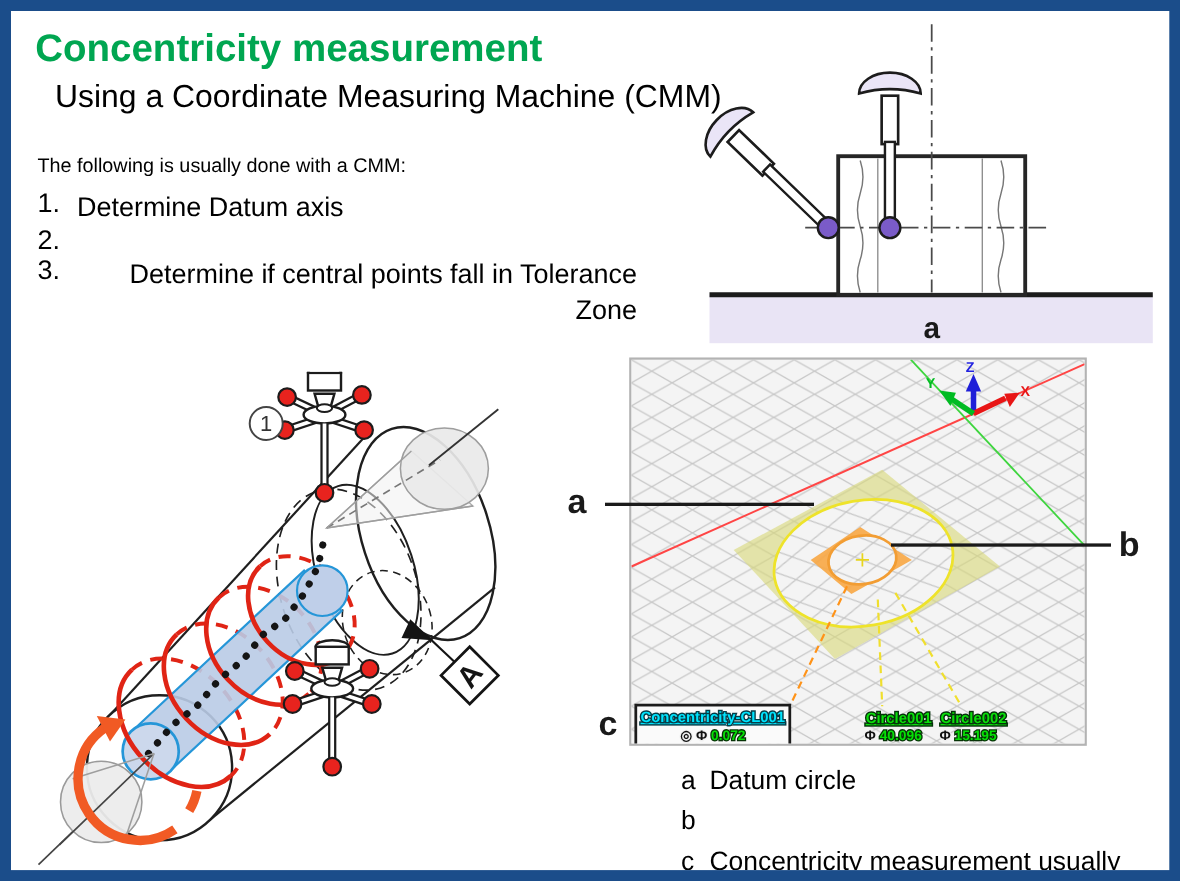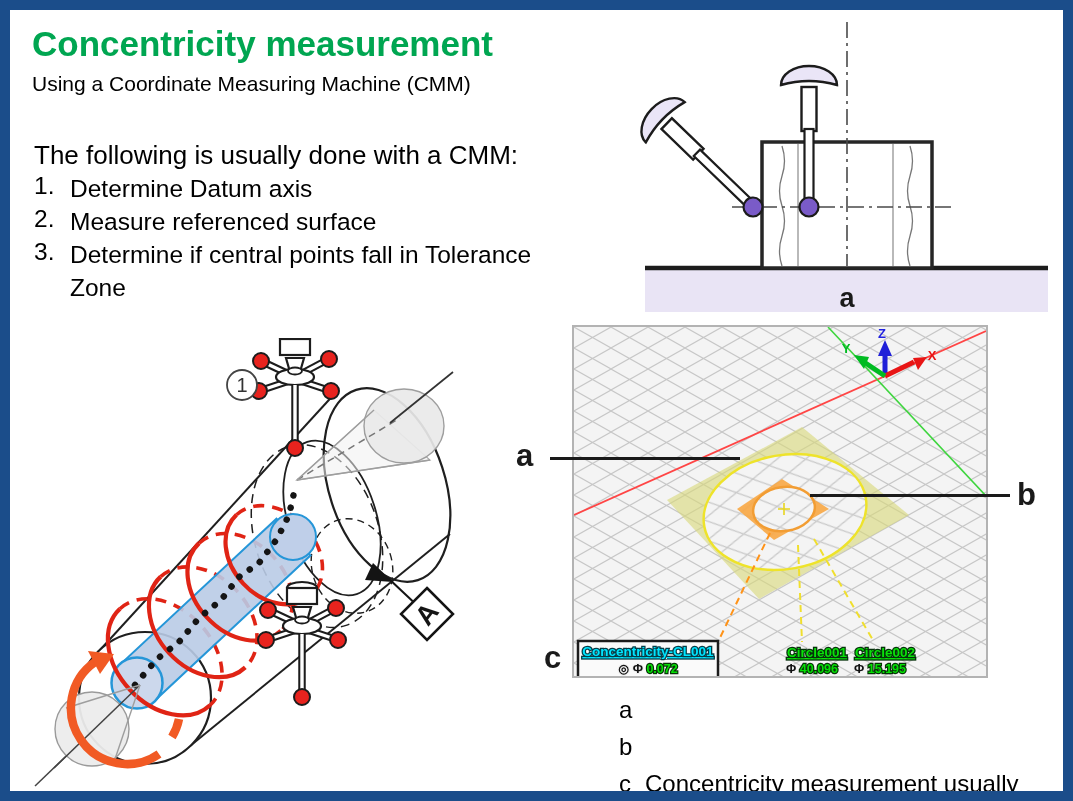--- a/index.html
+++ b/index.html
@@ -2,26 +2,26 @@
 <html><head>
 <meta charset="utf-8">
 <style>
   html,body{margin:0;padding:0;background:#fff;}
   .slide{position:relative;width:1073px;height:801px;box-sizing:border-box;
          background:#fff;border:10px solid #1b4d8a;overflow:hidden;
          font-family:"Liberation Sans",sans-serif;color:#000;}
   .abs{position:absolute;}
   
   .title{position:absolute;left:22px;top:14px;font-size:35px;font-weight:bold;color:#00a651;margin:0;white-space:nowrap;}
-  .subtitle{position:absolute;left:22px;top:62px;font-size:21px;white-space:nowrap;}
-  .intro{position:absolute;left:24px;top:130px;font-size:26px;white-space:nowrap;}
+  .subtitle{position:absolute;left:40px;top:62px;font-size:29px;white-space:nowrap;}
+  .intro{position:absolute;left:24px;top:130px;font-size:18px;white-space:nowrap;}
   .steps{position:absolute;left:24px;top:162px;width:545px;font-size:24.5px;}
   .step{display:flex;}
   .step .num{width:36px;flex:none;}
-  .step .txt{line-height:33px;}
+  .step .txt{line-height:33px;text-align:right;}
   
   .cad{position:absolute;left:562px;top:315px;width:416px;height:353px;
        box-sizing:border-box;border:2px solid #b3b3b3;background:#f4f4f4;}
   
   .callout-letter{position:absolute;font-size:31px;font-weight:bold;color:#1a1a1a;line-height:1;}
   .callout-line{position:absolute;height:3px;background:#1a1a1a;}
   
   .legend{position:absolute;left:609px;top:686px;font-size:24px;}
   .legend-row{display:flex;margin-bottom:9px;}
   .legend-key{width:26px;flex:none;}
@@ -35,21 +35,20 @@
   <h1 class="title">Concentricity measurement</h1>
   <div class="subtitle">Using a Coordinate Measuring Machine (CMM)</div>
   <div class="intro">The following is usually done with a CMM:</div>
   <div class="steps">
     <div class="step">
       <span class="num">1.</span>
       <span class="txt">Determine Datum axis</span>
     </div>
     <div class="step">
       <span class="num">2.</span>
-      <span class="txt">Measure referenced surface</span>
     </div>
     <div class="step">
       <span class="num">3.</span>
       <span class="txt">Determine if central points fall in Tolerance Zone</span>
     </div>
   </div>
 
   <svg class="abs" style="left:610px;top:8px;" width="435" height="300" viewBox="0 0 435 300">
     <defs>
       <g id="cmm-probe">
@@ -217,20 +216,21 @@
 
   <div class="callout-line" style="left:540px;top:447px;width:190px;"></div>
   <div class="callout-line" style="left:800px;top:484px;width:200px;"></div>
   <div class="callout-letter" style="left:506px;top:430px;">a</div>
   <div class="callout-letter" style="left:1007px;top:469px;">b</div>
   <div class="callout-letter" style="left:534px;top:632px;">c</div>
 
   <div class="legend">
     <div class="legend-row">
       <span class="legend-key">a</span>
+      <span>Datum circle</span>
     </div>
     <div class="legend-row">
       <span class="legend-key">b</span>
     </div>
     <div class="legend-row">
       <span class="legend-key">c</span>
       <span>Concentricity measurement usually</span>
     </div>
   </div>
 

